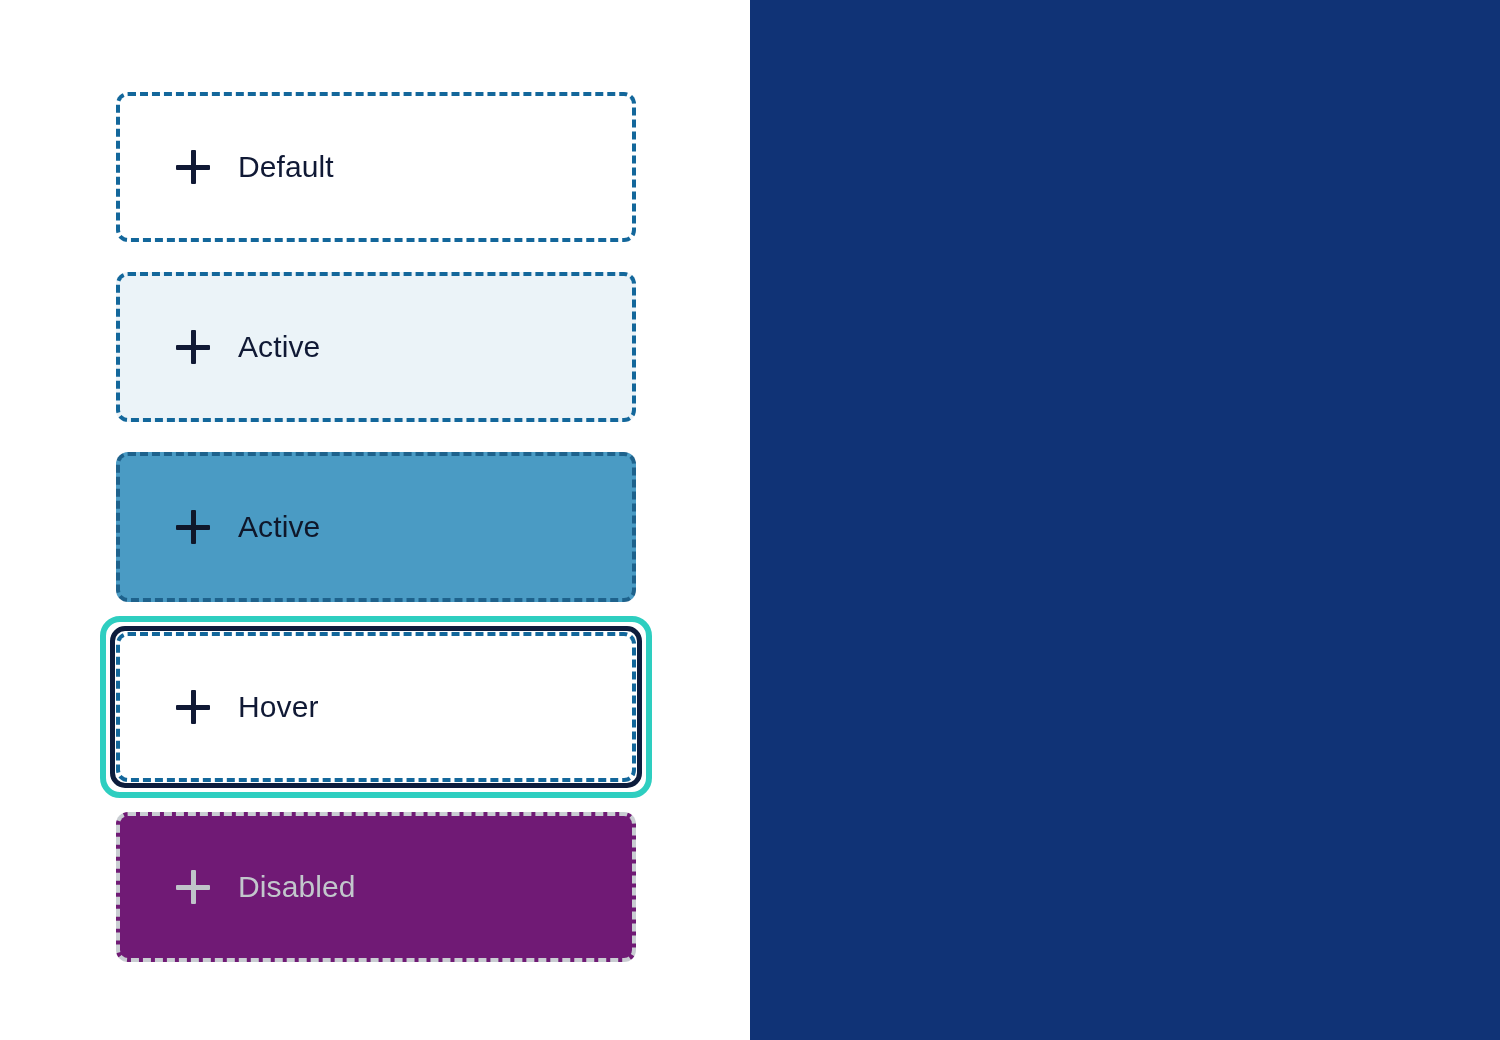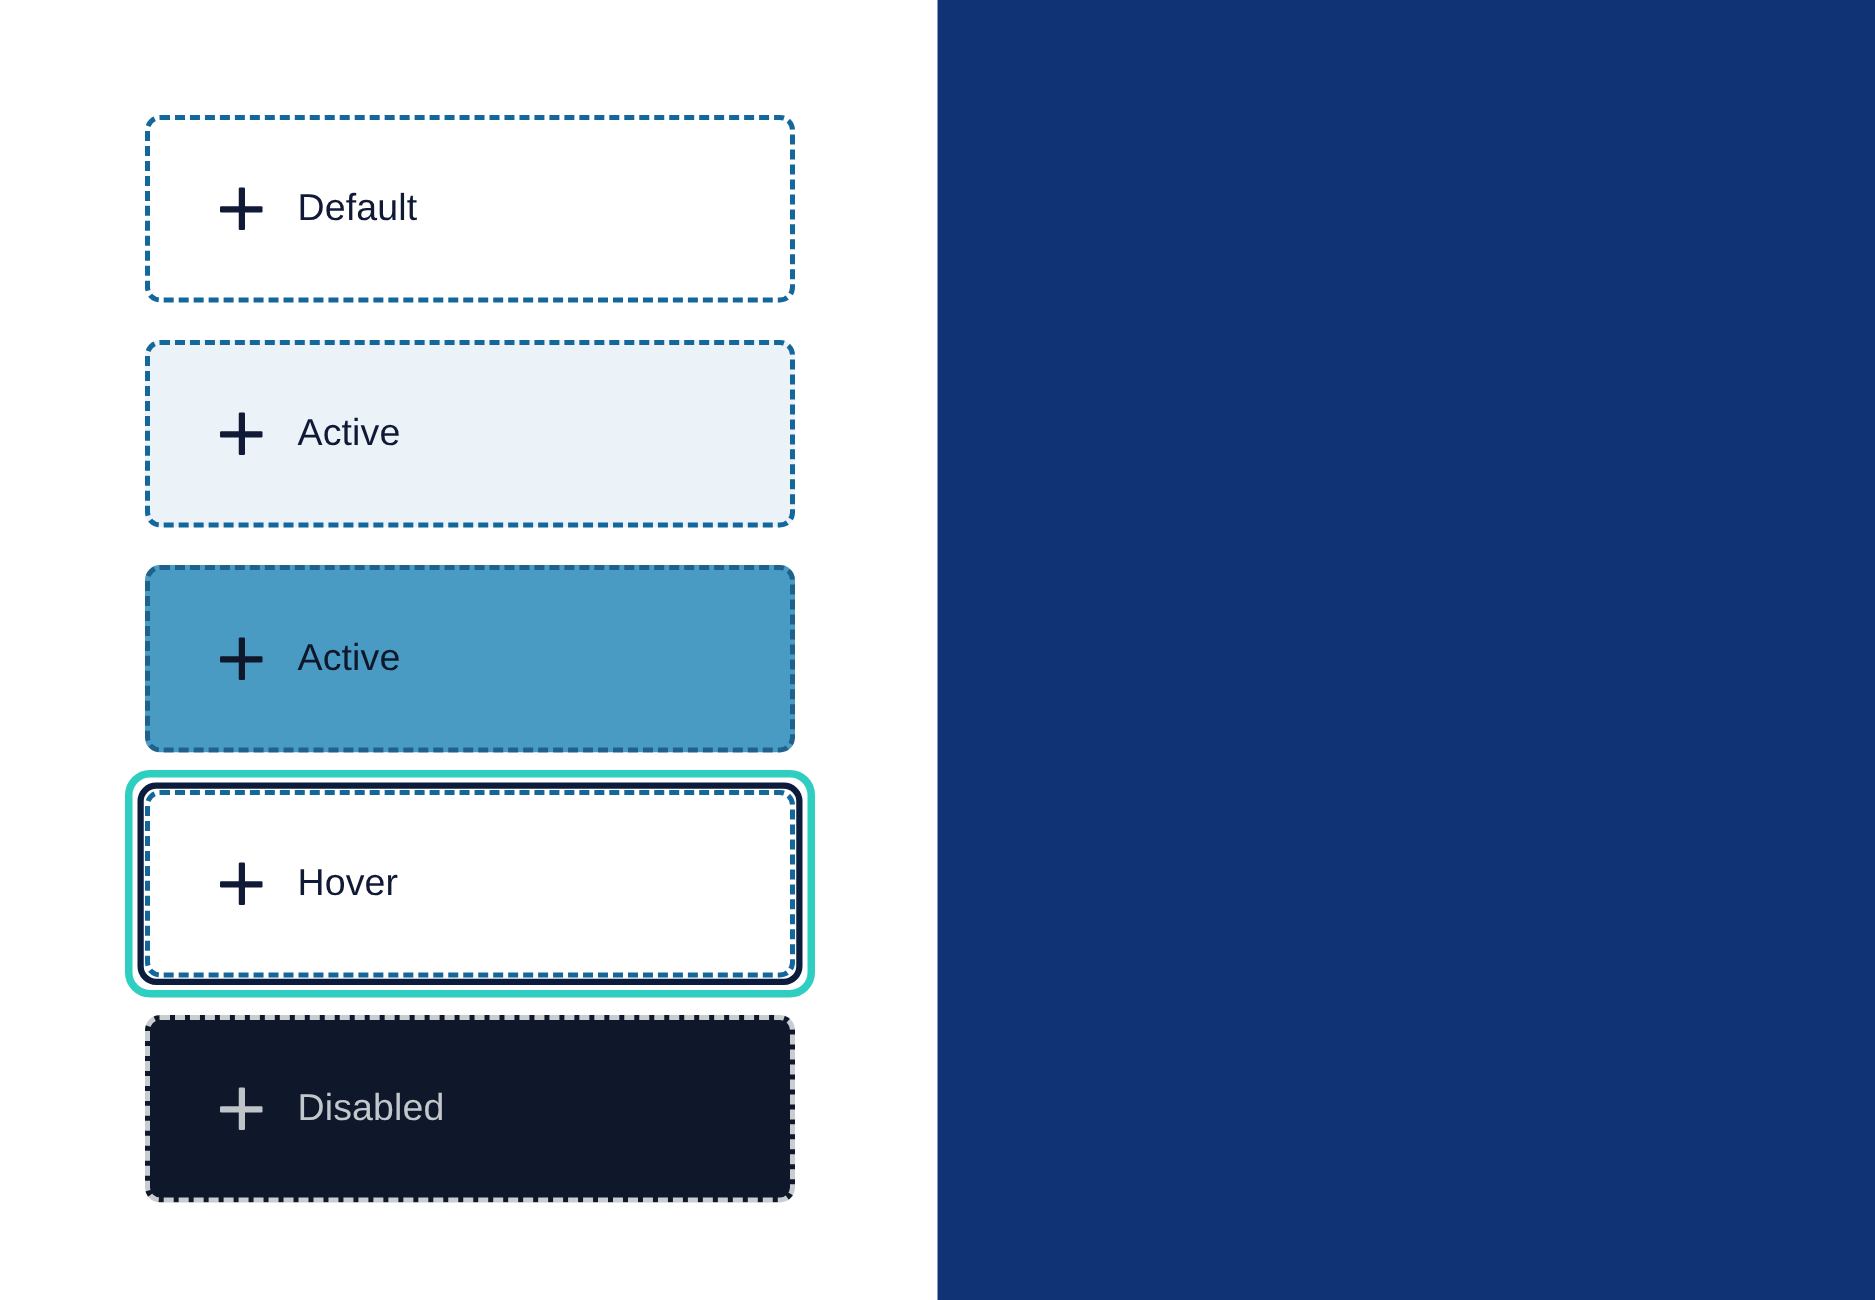--- a/index.html
+++ b/index.html
@@ -107,21 +107,21 @@
     background: #4A9BC4;
     border-color: #1E628C;
     color: #0f172a;
   }
   .t-light .s-focus {
     background: #ffffff;
     border-color: #13679B;
     color: #101935;
   }
   .t-light .s-disabled {
-    background: #0f172a;
+    background: #701a75;
     border-color: #C9CDD2;
     color: #BFC4C9;
   }
   .t-light .s-disabled .label { color: #C2C7CC; }
 
   
   .slot.is-focus .focus-ring {
     position: absolute;
     border-radius: 20px;
     border-style: solid;

